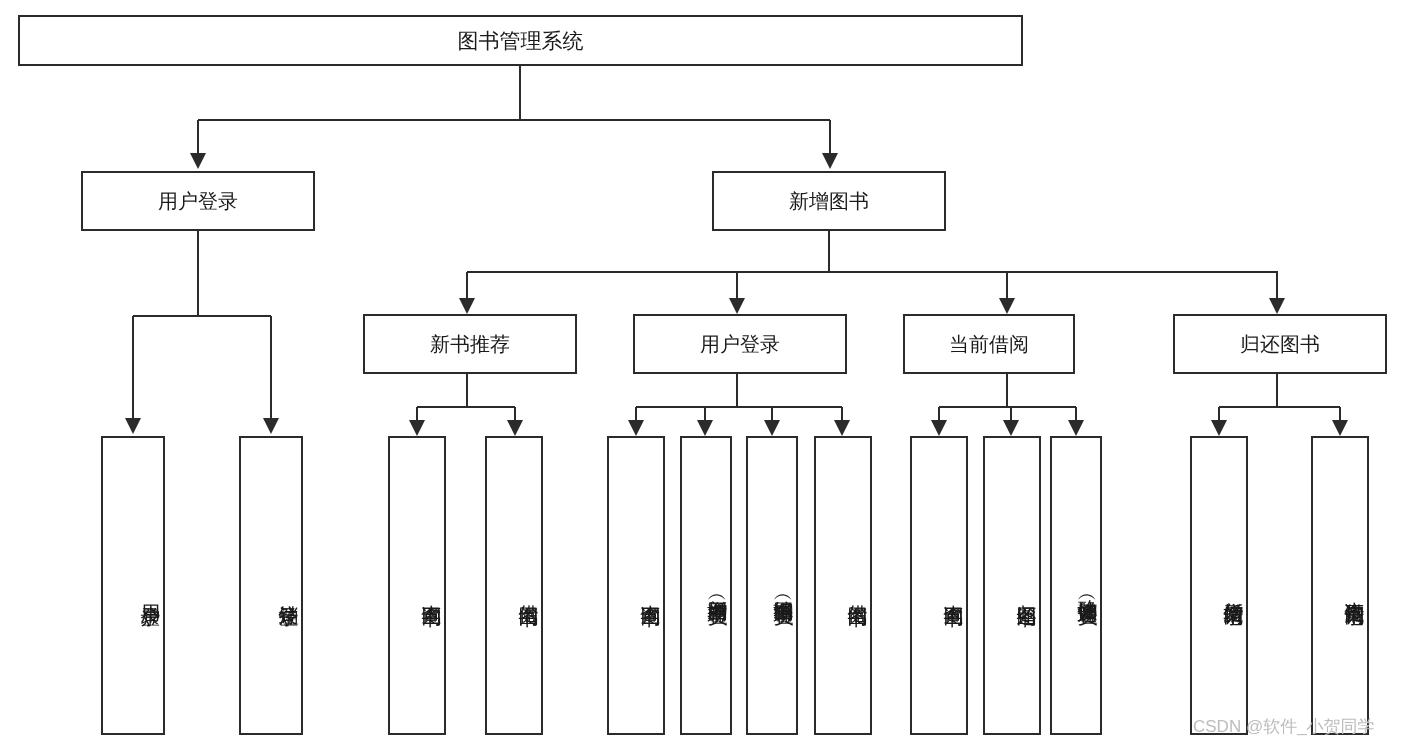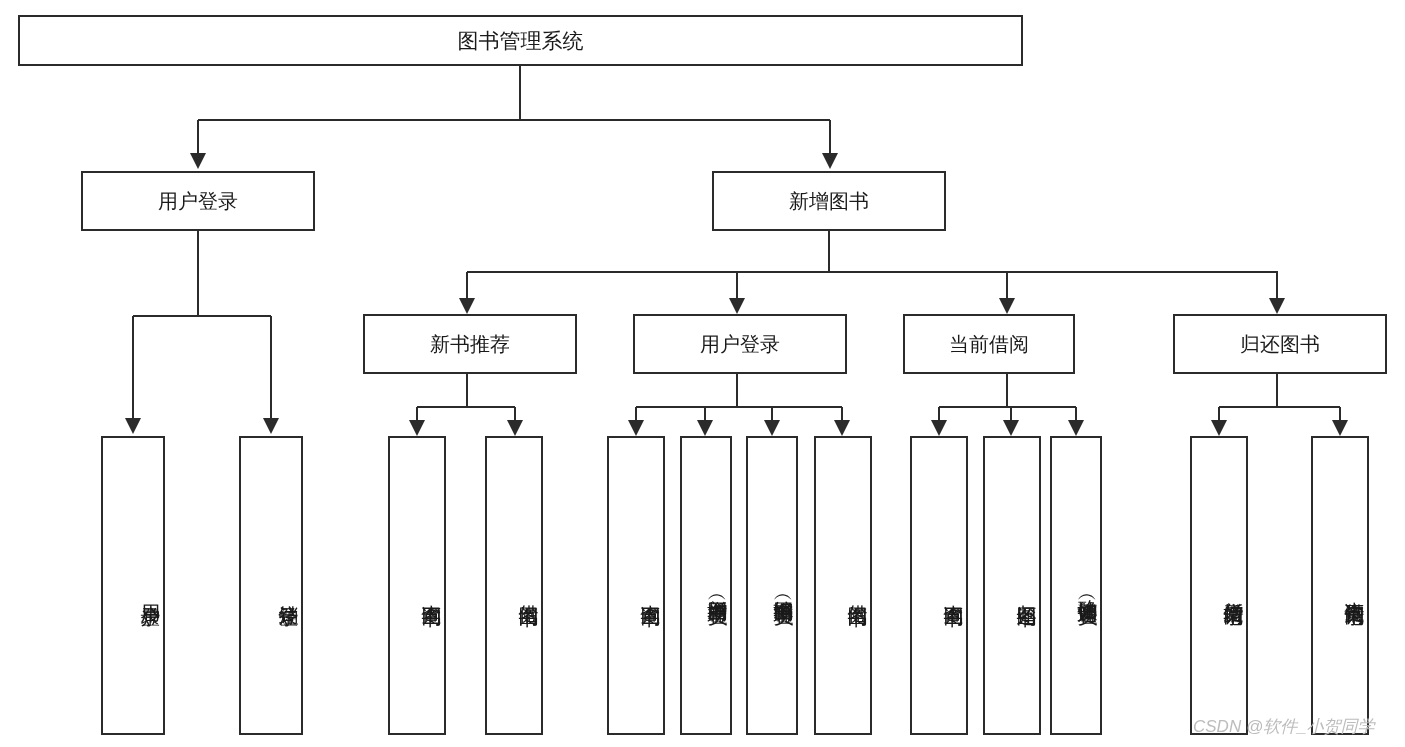--- a/index.html
+++ b/index.html
@@ -201,15 +201,15 @@
         <span>确认归还（管理员）</span>
       </div>
       <div class="node leaf tall" style="left: 1190px; top: 436px; width: 58px; height: 299px;">
         <span>新增借阅记录</span>
       </div>
       <div class="node leaf tall" style="left: 1311px; top: 436px; width: 58px; height: 299px;">
         <span>查询借阅记录</span>
       </div>
     </div>
 
-  <div class="watermark" id="watermark" style="left: 1193px; top: 715px; font-style: italic;">CSDN @软件_小贺同学</div>
+  <div class="watermark" id="watermark" style="left: 1193px; top: 715px;">CSDN @软件_小贺同学</div>
 
 </div>
 
 </body></html>

